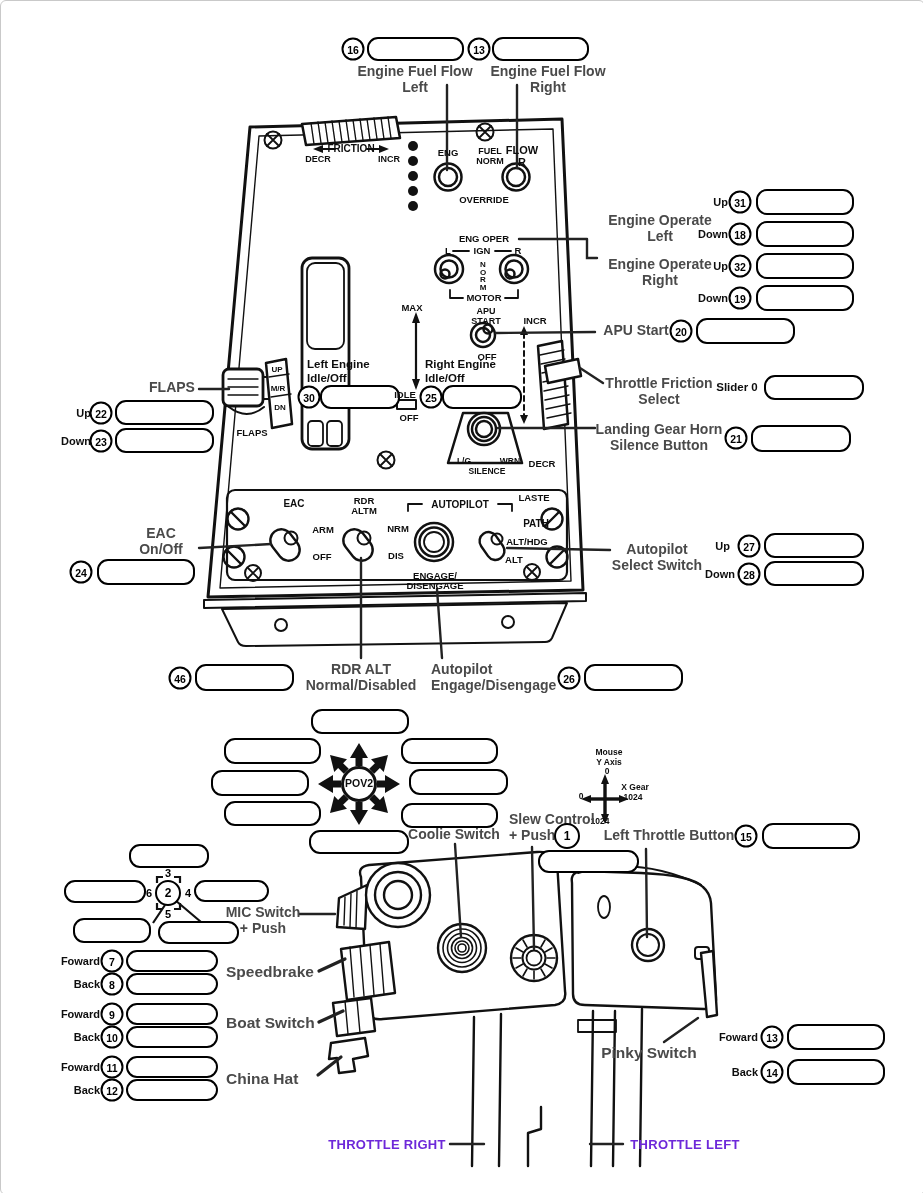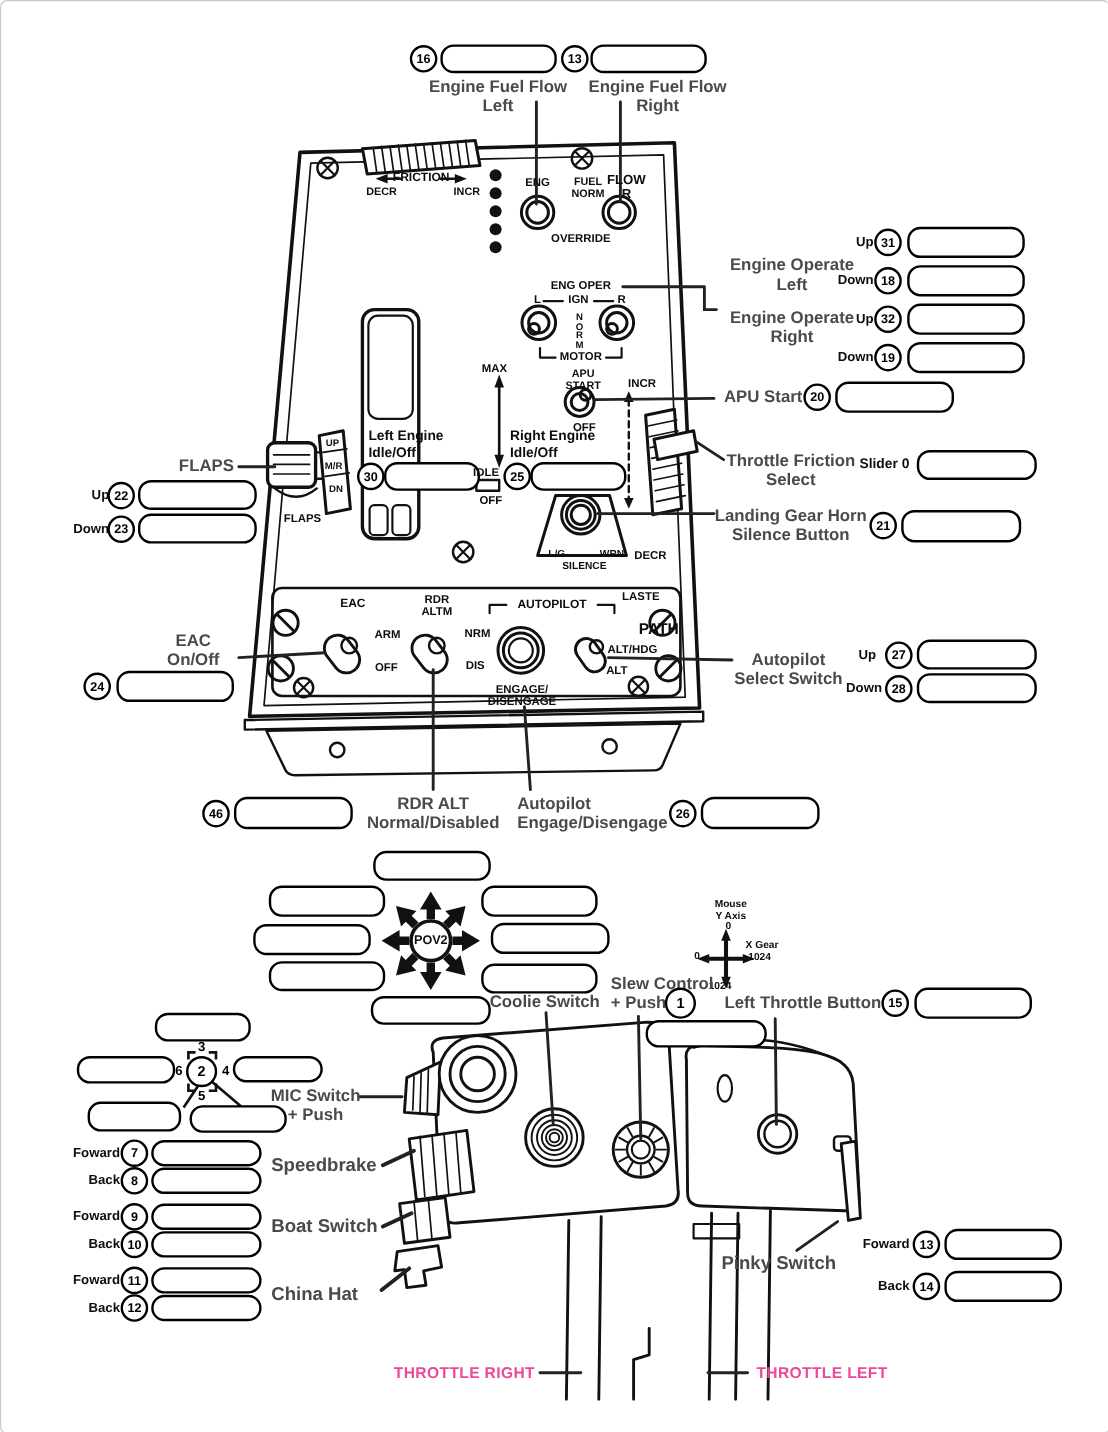--- a/index.html
+++ b/index.html
@@ -26,21 +26,21 @@
   .sl{position:absolute;transform:translate(-50%,-50%);color:#0d0d0d;font-weight:700;font-size:11.5px;white-space:nowrap;}
   
   .nc{position:absolute;transform:translate(-50%,-50%);width:19px;height:19px;border:2.5px solid #000;border-radius:50%;
       background:#fff;color:#000;font-weight:700;font-size:10.5px;display:flex;align-items:center;justify-content:center;}
   .nc.big{width:22px;height:22px;font-size:12px;}
   
   .bx{position:absolute;border:2.5px solid #000;border-radius:11px;background:#fff;box-sizing:border-box;}
   
   .digit{position:absolute;transform:translate(-50%,-50%);color:#000;font-weight:700;font-size:11px;}
   
-  .trl{position:absolute;transform:translate(-50%,-50%);color:#ec4899;font-weight:700;font-size:13px;letter-spacing:.3px;white-space:nowrap;}
+  .trl{position:absolute;transform:translate(-50%,-50%);color:#6d28d9;font-weight:700;font-size:13px;letter-spacing:.3px;white-space:nowrap;}
 </style>
 </head>
 <body>
 
 <div class="page">
 
 <svg class="art" width="923" height="1193" viewBox="0 0 923 1193">
 
   <g stroke="#111" fill="none" stroke-width="2.5" stroke-linejoin="round" stroke-linecap="round">
     <path d="M249,126 L561,118 L582,589 L207,596 Z" fill="#fff" stroke-width="3"></path>
@@ -420,18 +420,18 @@
 <div class="pl" style="left:293px;top:503px">EAC</div>
 <div class="pl" style="left:322px;top:529px;font-size:9.5px">ARM</div>
 <div class="pl" style="left:321px;top:556px;font-size:9.5px">OFF</div>
 <div class="pl" style="left:363px;top:505px;font-size:9.5px">RDR
 ALTM</div>
 <div class="pl" style="left:397px;top:528px;font-size:9.5px">NRM</div>
 <div class="pl" style="left:395px;top:555px;font-size:9.5px">DIS</div>
 <div class="pl" style="left:459px;top:504px">AUTOPILOT</div>
 <div class="pl" style="left:434px;top:580px;font-size:9.5px">ENGAGE/
 DISENGAGE</div>
-<div class="pl" style="left:548px;top:523px;font-size:13px">PATH</div>
+<div class="pl" style="left:535px;top:523px;font-size:10px">PATH</div>
 <div class="pl" style="left:526px;top:541px;font-size:9.5px">ALT/HDG</div>
 <div class="pl" style="left:513px;top:559px;font-size:9.5px">ALT</div>
 <div class="pl" style="left:533px;top:497px;font-size:9.5px">LASTE</div>
 
 </div>
 
 </body></html>

